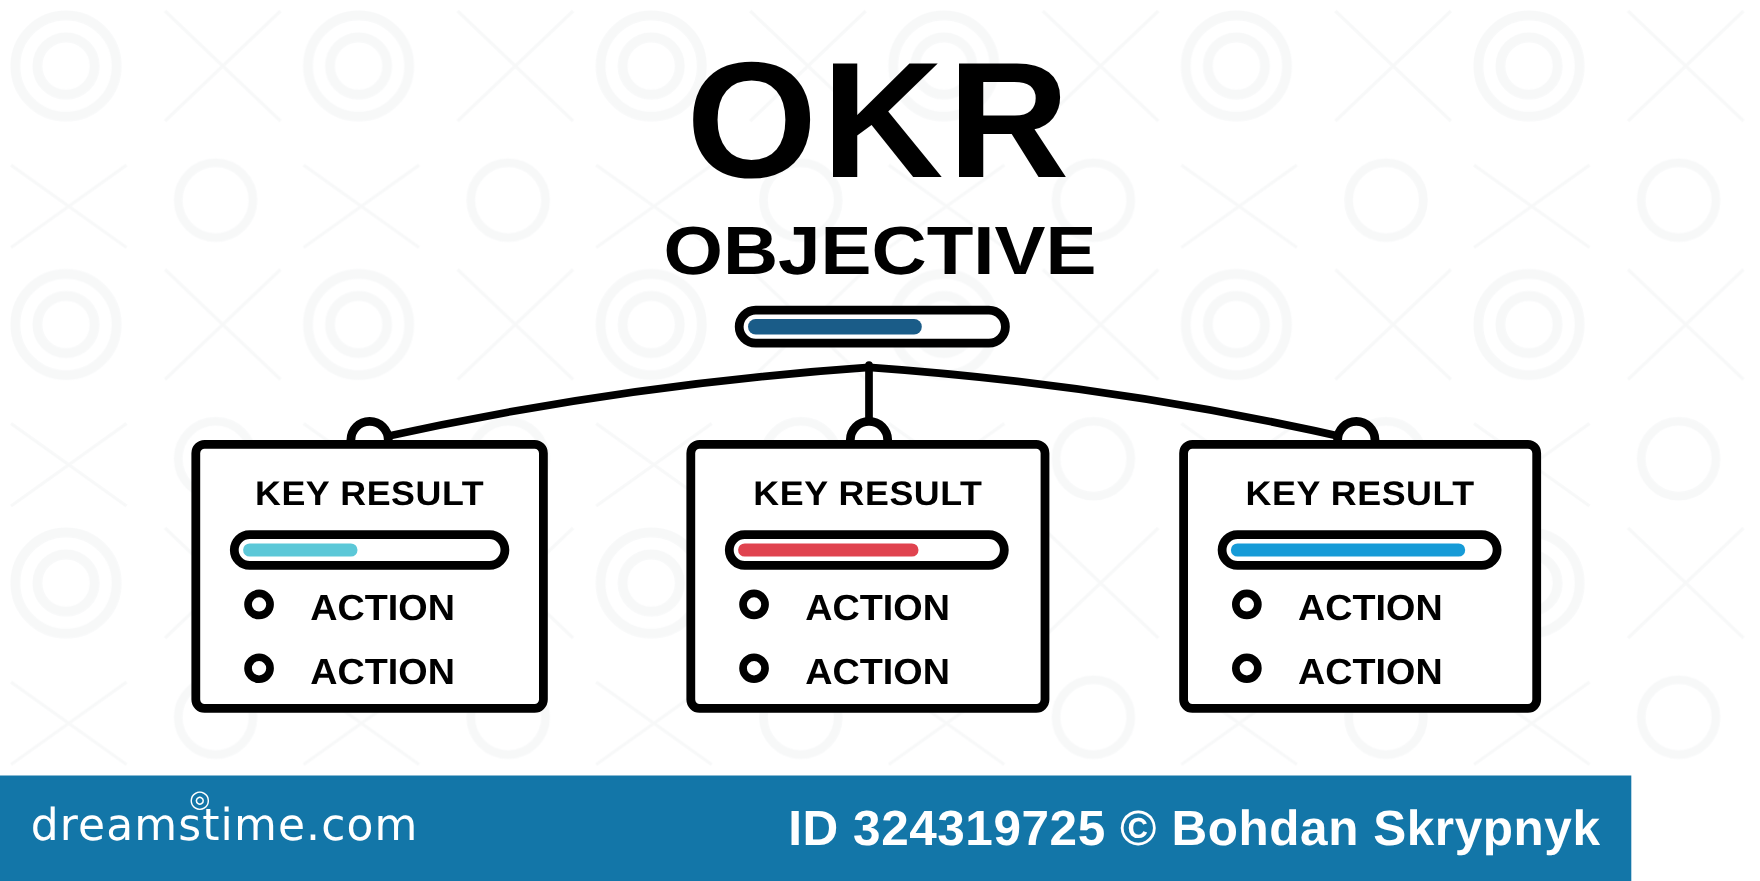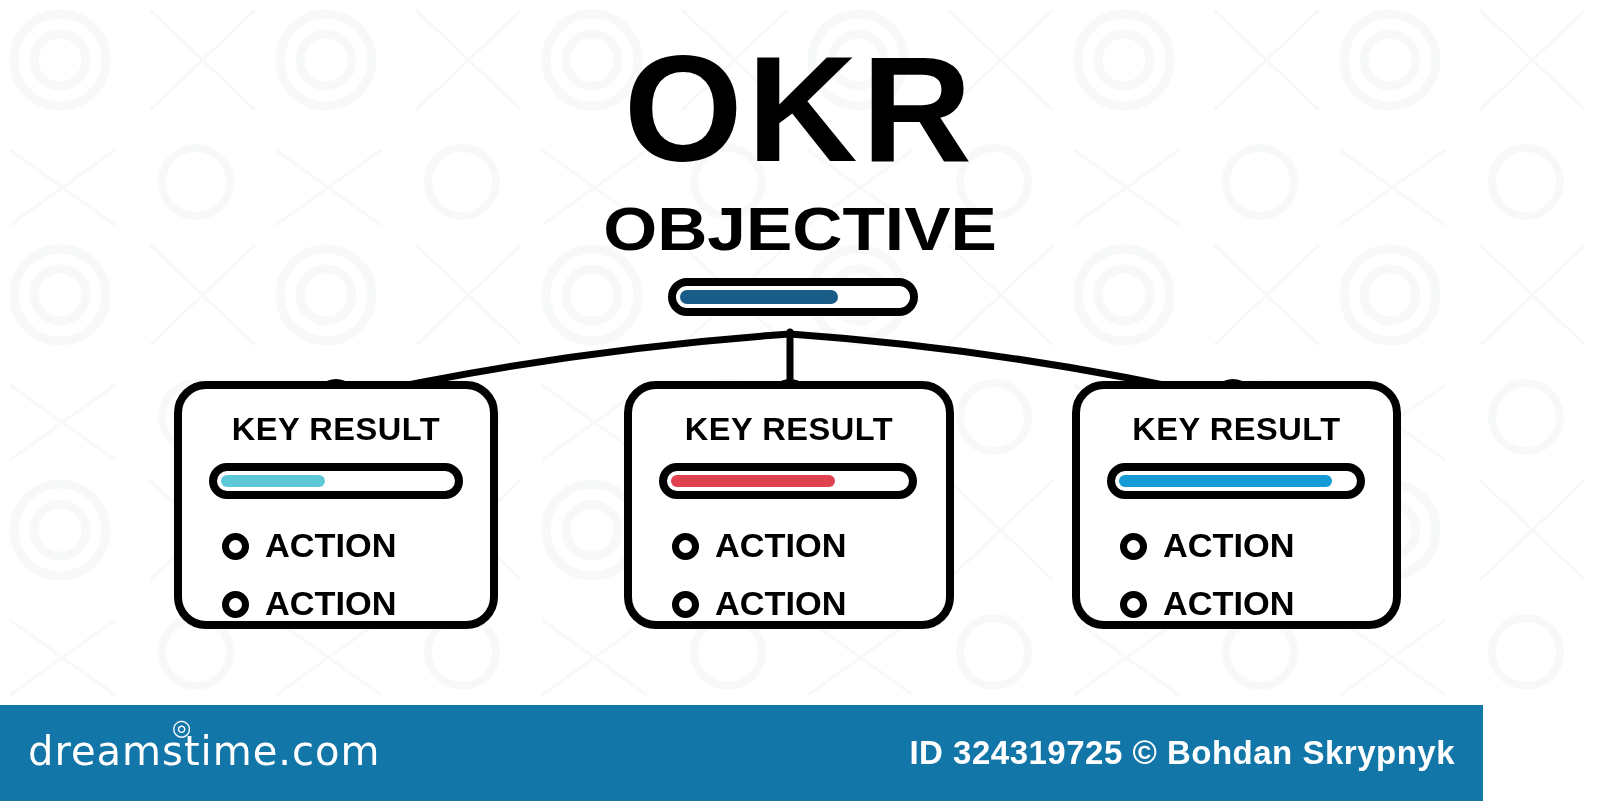--- a/index.html
+++ b/index.html
@@ -82,23 +82,23 @@
     width: 1600px;
     height: 801px;
     pointer-events: none;
   }
 
   
   .kr-card {
     position: absolute;
     box-sizing: border-box;
     border: 8px solid #000000;
-    border-radius: 32px;
-    background: #ffffff;
-    top: 381px;
+    border-radius: 12px;
+    background: #ffffff;
+    top: 400px;
     height: 248px;
   }
   .kr-title {
     position: absolute;
     left: 0;
     right: 0;
     top: 24px;
     text-align: center;
     font-family: "Liberation Sans", sans-serif;
     font-weight: bold;
@@ -113,22 +113,22 @@
     left: 27px;
     height: 36px;
   }
   .kr-actions {
     position: absolute;
     left: 40px;
     top: 128px;
   }
   .action-row {
     display: flex;
-    align-items: center;
     height: 58px;
+    gap: 17px;
   }
   .radio-ring {
     width: 27px;
     height: 27px;
     box-sizing: border-box;
     border: 7px solid #000000;
     border-radius: 50%;
     background: #ffffff;
     flex: 0 0 auto;
   }
@@ -178,21 +178,21 @@
     top: -10px;
     font-size: 22px;
     line-height: 22px;
   }
   #wm-credit {
     position: absolute;
     right: 28px;
     top: 28px;
     font-family: "Liberation Sans", sans-serif;
     font-weight: bold;
-    font-size: 33px;
+    font-size: 45px;
     line-height: 40px;
     color: #ffffff;
     letter-spacing: 0.5px;
   }
 
   
   #wm-tiles {
     position: absolute;
     left: 0;
     top: 0;

